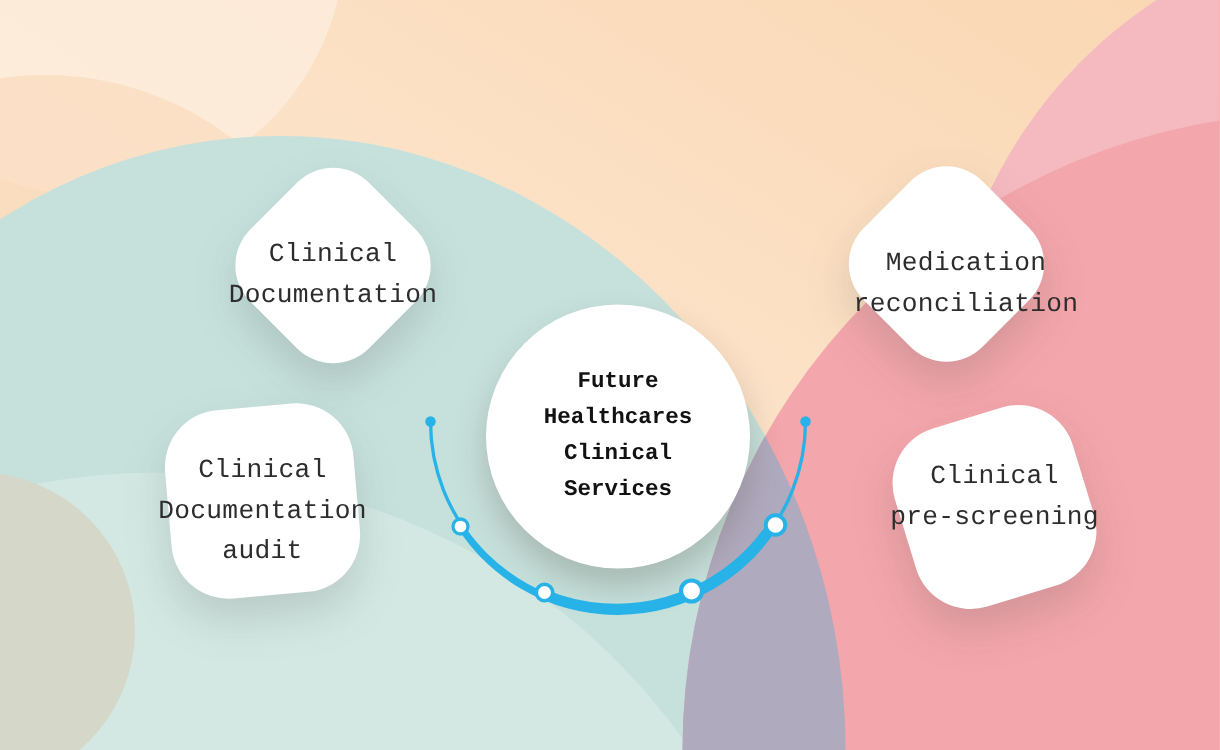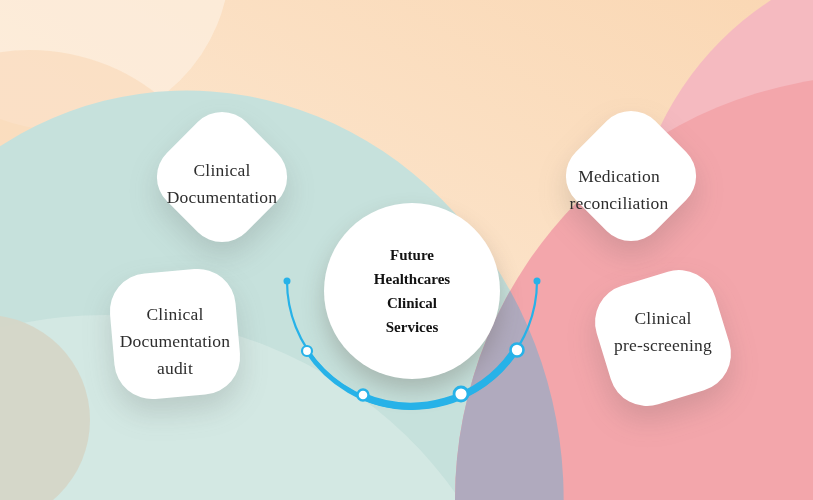--- a/index.html
+++ b/index.html
@@ -1,21 +1,21 @@
 <!DOCTYPE html>
 <html><head>
 <meta charset="utf-8">
 <title>Future Healthcares Clinical Services</title>
 <style>
   html,body{margin:0;padding:0;background:#ffffff;}
   .stage{
     position:relative;
     width:813px;height:500px;
     overflow:hidden;
-    font-family:Liberation Serif, serif;
+    font-family:Liberation Mono, monospace;
     background:#ef4444;
   }
   .bg-svg, .connector-svg{
     position:absolute;left:0;top:0;width:813px;height:500px;
   }
   .connector-svg{pointer-events:none;}
 
   
   .card-wrap{position:absolute;filter:drop-shadow(0 14px 14px rgba(70,70,70,0.18));}
   .card{width:100%;height:100%;background:#ffffff;}
@@ -37,21 +37,21 @@
 
   
   .label{
     position:absolute;width:200px;text-align:center;
     white-space:pre-line;
     font-size:17.5px;line-height:27px;
     color:#2d2d2d;letter-spacing:0.2px;
   }
   .label.t1{left:122px;top:157px;}
   .label.t2{left:75px;top:301px;}
-  .label.t3{left:519px;top:163px;}
+  .label.t3{left:544px;top:163px;}
   .label.t4{left:563px;top:305px;}
   .hub-label{
     position:absolute;left:312px;top:243px;width:200px;text-align:center;
     white-space:pre-line;
     font-size:15px;line-height:24px;font-weight:700;color:#121212;
   }
 </style>
 </head>
 <body>
 

